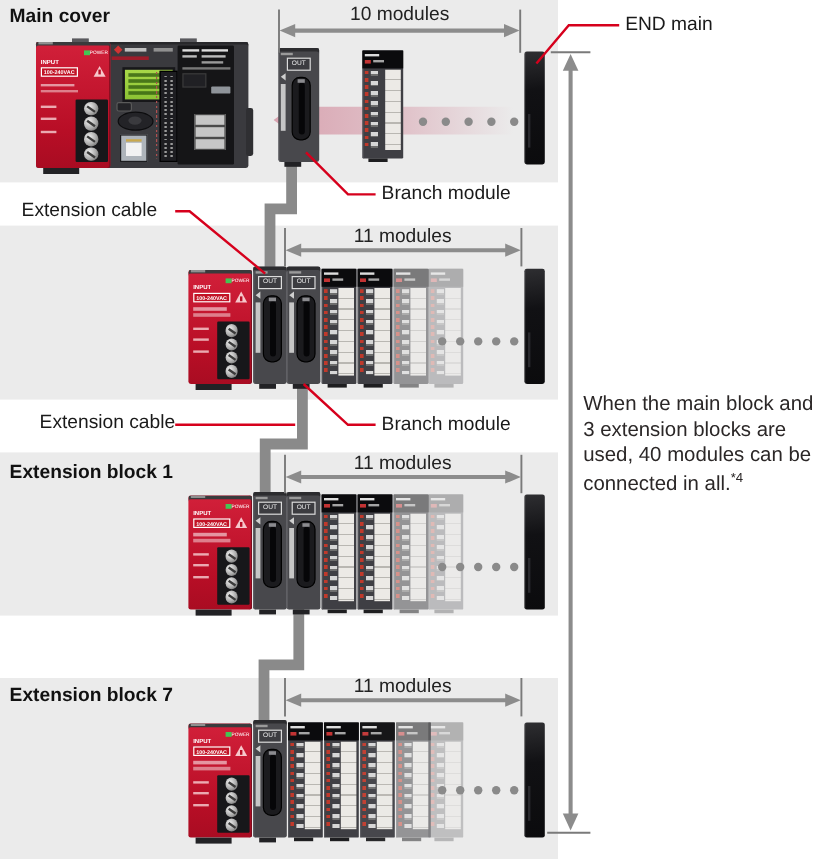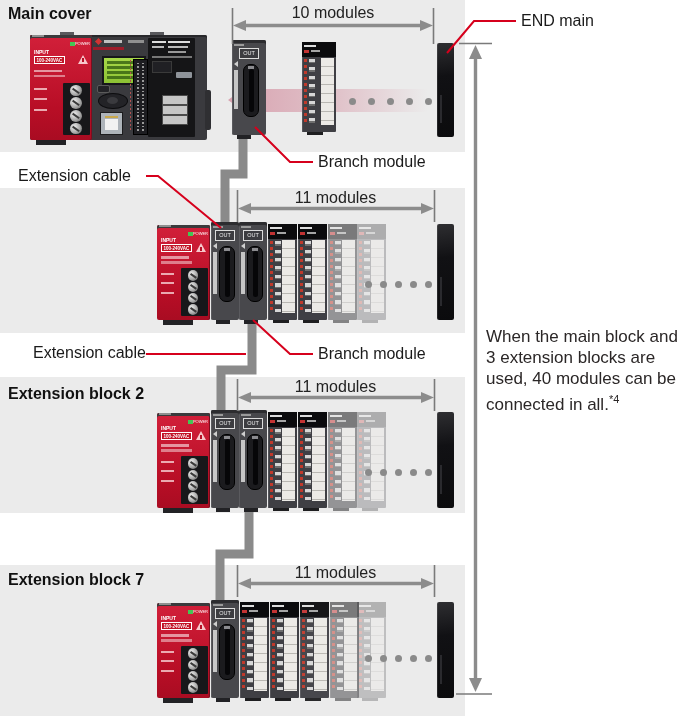--- a/index.html
+++ b/index.html
@@ -520,21 +520,21 @@
       <polygon class="mhead" points="475.5,692 469,678 482,678"></polygon>
     </g>
     <polyline class="redline" points="516,21 474,21 447,53"></polyline>
     <polyline class="redline" points="313,162 290,162 255,127"></polyline>
     <polyline class="redline" points="146,176 158,176 221,228"></polyline>
     <line class="redline" x1="146" y1="354" x2="246" y2="354"></line>
     <polyline class="redline" points="313,354 290,354 253,320"></polyline>
   </svg>
 
   <div class="lbl heading" id="lbl-main-heading">Main cover</div>
-  <div class="lbl heading" id="lbl-ext2-heading">Extension block 2</div>
+  <div class="lbl heading" id="lbl-ext2-heading">Extension block 1</div>
   <div class="lbl heading" id="lbl-ext3-heading">Extension block 7</div>
 
   <div class="lbl measure" id="lbl-measure-main">10 modules</div>
   <div class="lbl measure" id="lbl-measure-ext1">11 modules</div>
   <div class="lbl measure" id="lbl-measure-ext2">11 modules</div>
   <div class="lbl measure" id="lbl-measure-ext3">11 modules</div>
 
   <div class="lbl" id="lbl-end-cover">END main</div>
   <div class="lbl" id="lbl-branch-1">Branch module</div>
   <div class="lbl" id="lbl-ext-module">Extension cable</div>

